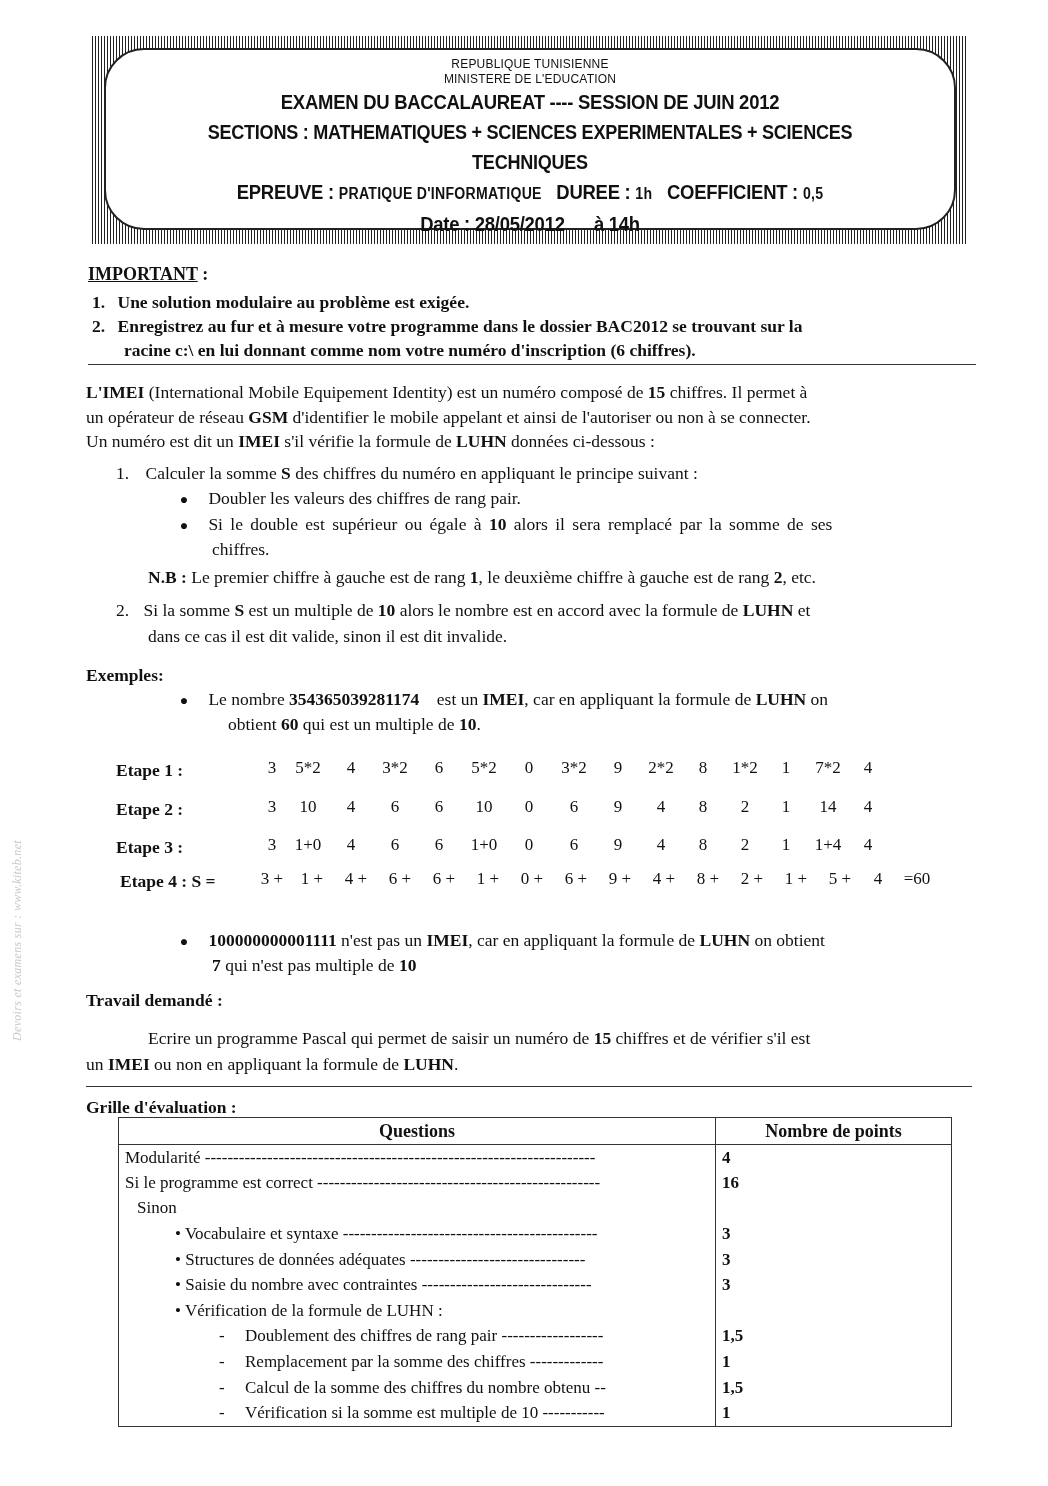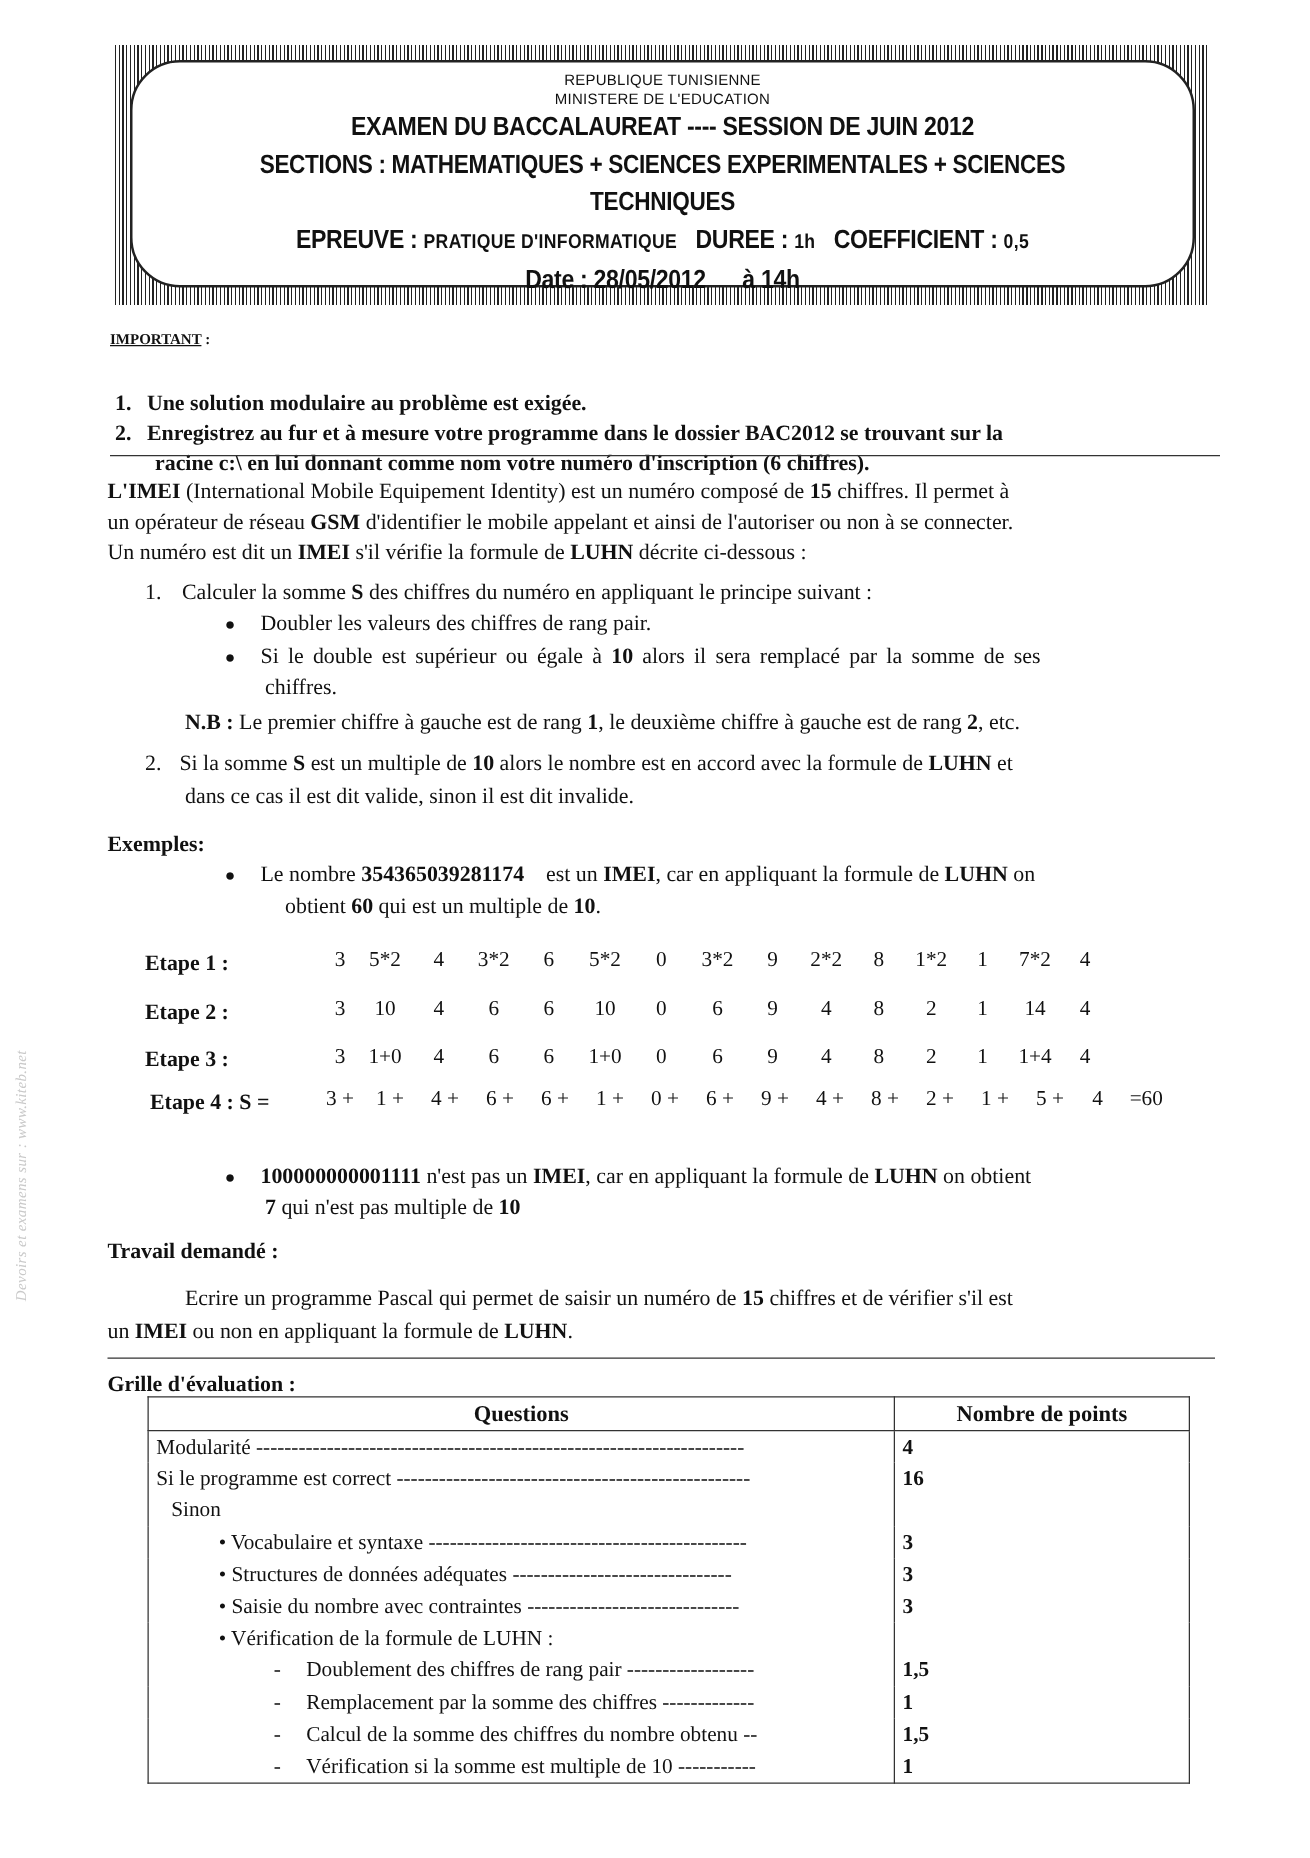--- a/index.html
+++ b/index.html
@@ -37,23 +37,23 @@
     transform: scaleX(0.88); transform-origin: center;
   }
   .h-big .light { font-weight: bold; font-size: 16px; letter-spacing: 0.3px; }
   .h-big.wide { transform: scaleX(0.86); }
 
   
   .abs { position: absolute; }
   .txt { font-size: 17.5px; line-height: 22px; }
   .b { font-weight: bold; }
 
-  .important-title { left: 88px; top: 264px; font-weight: bold; font-size: 12px; }
+  .important-title { left: 88px; top: 264px; font-weight: bold; font-size: 18px; }
   .important-title u { text-decoration: underline; }
-  .imp-item { font-weight: bold; font-size: 17.5px; line-height: 24px; margin-top: 20px; }
+  .imp-item { font-weight: bold; font-size: 17.5px; line-height: 24px; }
   .rule { position: absolute; height: 1px; background: #333; }
 
   .para { left: 86px; width: 890px; font-size: 17.5px; line-height: 24.5px; }
   .bullet { display: inline-block; width: 12px; text-align: center; font-size: 14px; }
 
   
   .etape-label { font-weight: bold; font-size: 17.5px; }
   .etape-row { position: absolute; left: 260px; display: flex; font-size: 17px; }
   .etape-row span { display: inline-block; text-align: center; }
 
@@ -120,21 +120,21 @@
 <div class="abs imp-item" style="left:92px; top:314px;">
   <span>2.</span>
   <span style="margin-left:8px">Enregistrez au fur et à mesure votre programme dans le dossier BAC2012 se trouvant sur la</span>
 </div>
 <div class="abs imp-item" style="left:124px; top:338px;">racine c:\ en lui donnant comme nom votre numéro d'inscription (6 chiffres).</div>
 <div class="rule" style="left:88px; top:364px; width:888px;"></div>
 
 <div class="abs para" style="top:380px;">
   <div><b>L'IMEI</b><span> (International Mobile Equipement Identity) est un numéro composé de </span><b>15</b><span> chiffres. Il permet à</span></div>
   <div><span>un opérateur de réseau </span><b>GSM</b><span> d'identifier le mobile appelant et ainsi de l'autoriser ou non à se connecter.</span></div>
-  <div><span>Un numéro est dit un </span><b>IMEI</b><span> s'il vérifie la formule de </span><b>LUHN</b><span> décrite ci-dessous :</span></div>
+  <div><span>Un numéro est dit un </span><b>IMEI</b><span> s'il vérifie la formule de </span><b>LUHN</b><span> données ci-dessous :</span></div>
 </div>
 
 <div class="abs txt" style="left:116px; top:462px;">
   <span>1.</span>
   <span style="margin-left:12px">Calculer la somme </span><b>S</b><span> des chiffres du numéro en appliquant le principe suivant :</span>
 </div>
 <div class="abs txt" style="left:178px; top:487px;">
   <span class="bullet">●</span>
   <span style="margin-left:14px">Doubler les valeurs des chiffres de rang pair.</span>
 </div>

